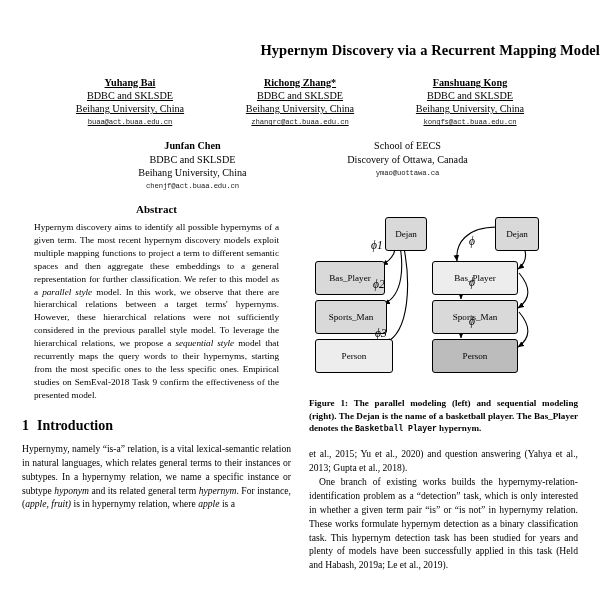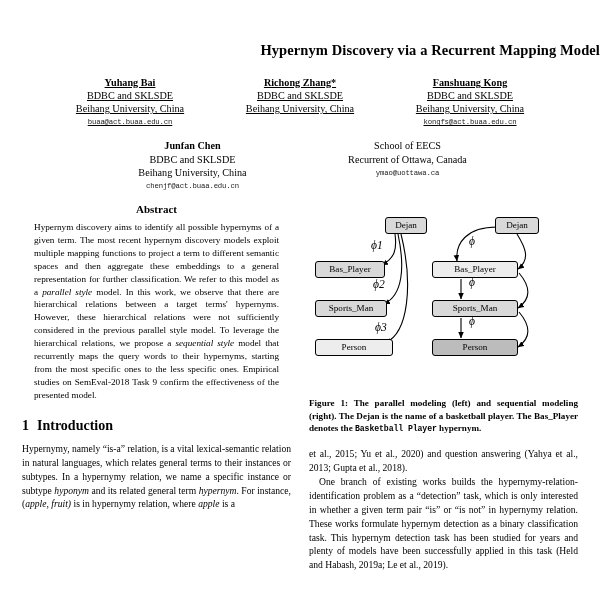--- a/index.html
+++ b/index.html
@@ -135,21 +135,21 @@
   .node {
     position: absolute;
     box-sizing: border-box;
     border: 1.1px solid #000;
     border-radius: 3px;
     font-size: 9.1px;
     display: flex;
     align-items: center;
     justify-content: center;
     background: #e8e8e8;
-    height: 17px;
+    height: 34px;
     white-space: nowrap;
   }
   .node.shade-light { background: #ededed; }
   .node.shade-mid   { background: #d9d9d9; }
   .node.shade-dark  { background: #bcbcbc; }
   .phi {
     position: absolute;
     font-family: "Liberation Serif", serif;
     font-style: italic;
     font-size: 11.5px;
@@ -172,39 +172,40 @@
     <div class="author-block">
       <div class="author-name">Yuhang Bai</div>
       <div class="author-aff">BDBC and SKLSDE</div>
       <div class="author-aff">Beihang University, China</div>
       <div class="author-email">buaa@act.buaa.edu.cn</div>
     </div>
     <div class="author-block">
       <div class="author-name">Richong Zhang*</div>
       <div class="author-aff">BDBC and SKLSDE</div>
       <div class="author-aff">Beihang University, China</div>
+      <div class="author-email">zhangrc@act.buaa.edu.cn</div>
     </div>
     <div class="author-block">
       <div class="author-name">Fanshuang Kong</div>
       <div class="author-aff">BDBC and SKLSDE</div>
       <div class="author-aff">Beihang University, China</div>
       <div class="author-email">kongfs@act.buaa.edu.cn</div>
     </div>
   </div>
 
   <div class="authors-row-2">
     <div class="author-block">
       <div class="author-name">Junfan Chen</div>
       <div class="author-aff">BDBC and SKLSDE</div>
       <div class="author-aff">Beihang University, China</div>
       <div class="author-email">chenjf@act.buaa.edu.cn</div>
     </div>
     <div class="author-block">
       <div class="author-aff">School of EECS</div>
-      <div class="author-aff">Recurrent of Ottawa, Canada</div>
+      <div class="author-aff">Discovery of Ottawa, Canada</div>
       <div class="author-email">ymao@uottawa.ca</div>
     </div>
   </div>
 
   <div class="columns">
 
     <div class="col">
       <div class="section-head">Abstract</div>
       <p class="abstract-body">Hypernym discovery aims to identify all possible hypernyms of a given term. The most recent hypernym discovery models exploit multiple mapping functions to project a term to different semantic spaces and then aggregate these embeddings to a general representation for further classification. We refer to this model as a <i>parallel style</i> model. In this work, we observe that there are hierarchical relations between a target terms' hypernyms. However, these hierarchical relations were not sufficiently considered in the previous parallel style model. To leverage the hierarchical relations, we propose a <i>sequential style</i> model that recurrently maps the query words to their hypernyms, starting from the most specific ones to the less specific ones. Empirical studies on SemEval-2018 Task 9 confirm the effectiveness of the presented model.</p>
 
@@ -233,21 +234,21 @@
             <path d="M 92,31 C 104,80 100,130 76,140" fill="none" stroke="#000" stroke-width="1.1" marker-end="url(#ah)"></path>
           </svg>
 
           <div class="node shade-mid" style="left:76px; top:14px; width:42px;">Dejan</div>
           <div class="node shade-mid" style="left:6px; top:58px; width:70px;">Bas_Player</div>
           <div class="node shade-mid" style="left:6px; top:97px; width:72px;">Sports_Man</div>
           <div class="node shade-light" style="left:6px; top:136px; width:78px;">Person</div>
 
           <div class="phi" style="left:62px; top:36px;"><span>ϕ1</span></div>
           <div class="phi" style="left:64px; top:75px;"><span>ϕ2</span></div>
-          <div class="phi" style="left:66px; top:118px;"><span>ϕ3</span></div>
+          <div class="phi" style="left:66px; top:124px;"><span>ϕ3</span></div>
 
           <svg class="arrows" width="269" height="178">
 
             <path d="M 188,24 C 158,24 146,40 148,58" fill="none" stroke="#000" stroke-width="1.1" marker-end="url(#ah)"></path>
 
             <path d="M 208,31 C 216,44 222,56 209,66" fill="none" stroke="#000" stroke-width="1.1" marker-end="url(#ah)"></path>
 
             <path d="M 152,76 L 152,96" fill="none" stroke="#000" stroke-width="1.1" marker-end="url(#ah)"></path>
 
             <path d="M 210,70 C 222,84 222,96 209,105" fill="none" stroke="#000" stroke-width="1.1" marker-end="url(#ah)"></path>

